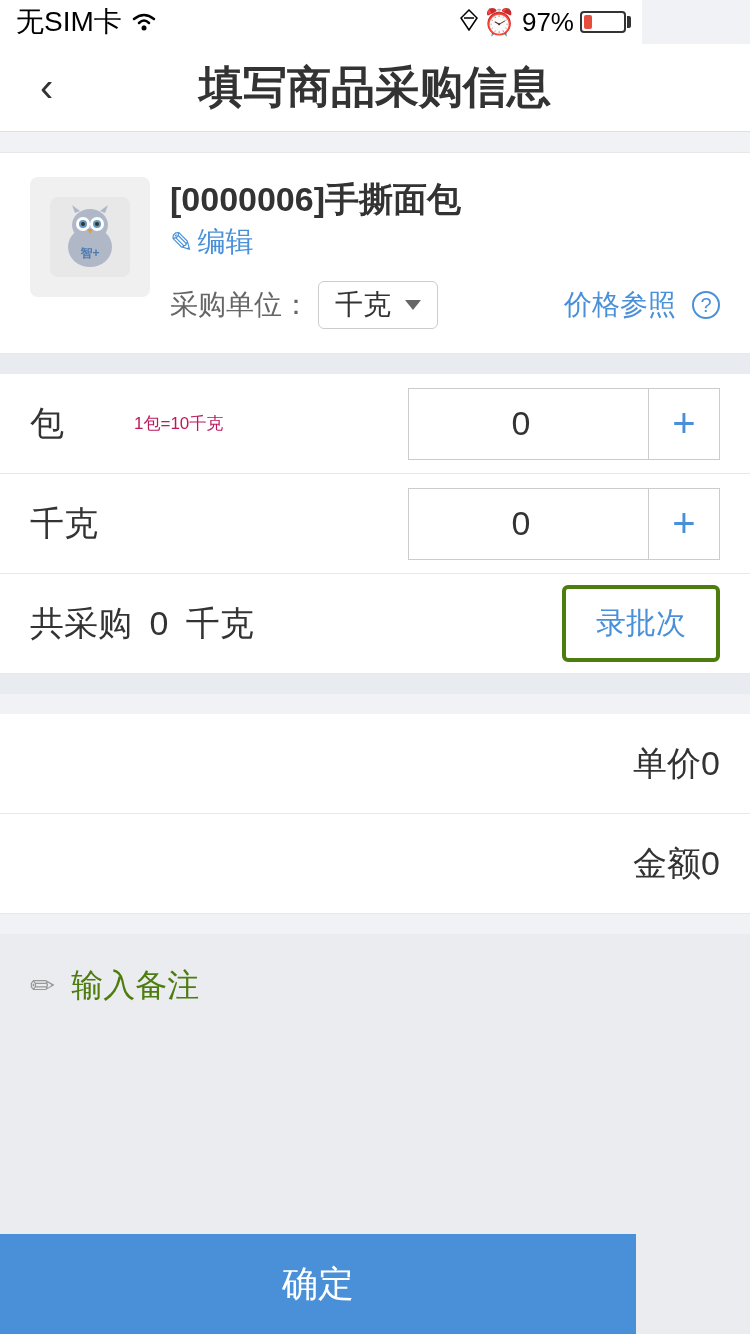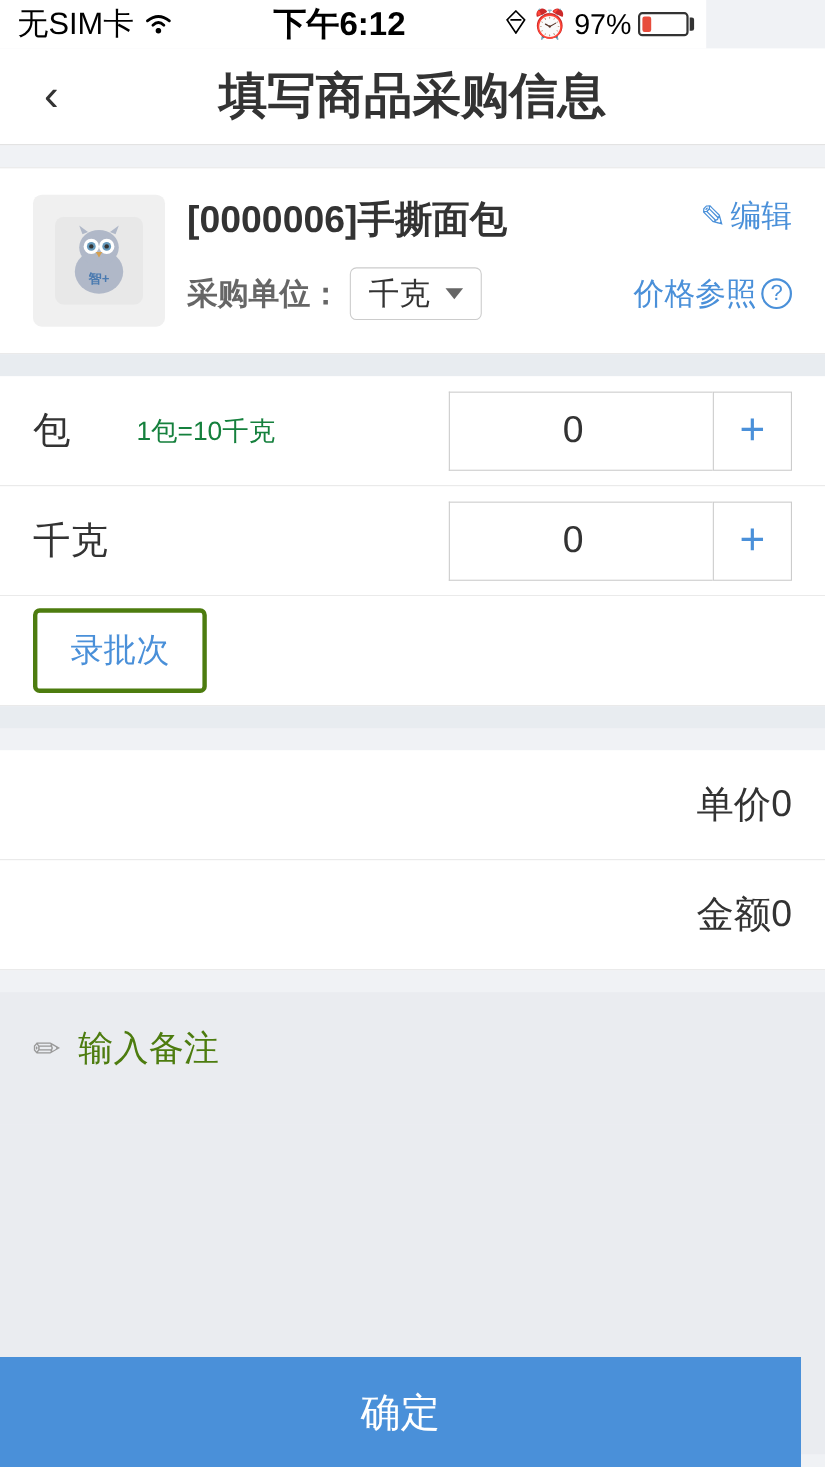--- a/index.html
+++ b/index.html
@@ -106,20 +106,21 @@
       width: 80px;
       height: 80px;
     }
     .product-info {
       flex: 1;
     }
     .product-name-row {
       display: flex;
       align-items: flex-start;
       justify-content: space-between;
+      flex-direction: column;
     }
     .product-name {
       font-size: 34px;
       font-weight: 600;
       color: #333;
       flex: 1;
     }
     .edit-btn {
       display: flex;
       align-items: center;
@@ -131,40 +132,39 @@
     }
     .unit-row {
       display: flex;
       align-items: center;
       justify-content: space-between;
       margin-top: 20px;
     }
     .unit-label {
       font-size: 28px;
       color: #666;
-      font-weight: bold;
     }
     .unit-select {
       background: #fff;
       border: 1px solid #ccc;
       border-radius: 6px;
       padding: 4px 16px;
       font-size: 28px;
       color: #333;
       display: flex;
       align-items: center;
       gap: 8px;
       cursor: pointer;
     }
     .price-ref {
       color: #4a90d9;
       font-size: 28px;
       display: flex;
       align-items: center;
-      gap: 4px;
+      gap: 16px;
       cursor: pointer;
     }
     .info-circle {
       width: 28px;
       height: 28px;
       border: 2px solid #4a90d9;
       border-radius: 50%;
       display: flex;
       align-items: center;
       justify-content: center;
@@ -188,23 +188,23 @@
       padding: 0 30px;
       height: 100px;
       border-bottom: 1px solid #e8e8e8;
     }
     .input-row-label {
       font-size: 34px;
       color: #333;
       min-width: 80px;
     }
     .input-unit-hint {
-      font-size: 24px;
-      color: #15803d;
-      margin-left: 14px;
+      font-size: 17px;
+      color: #be185d;
+      margin-left: 24px;
       flex: 1;
     }
     .number-input-wrapper {
       display: flex;
       align-items: center;
       gap: 0;
       margin-left: auto;
     }
     .number-input {
       width: 240px;
@@ -297,21 +297,21 @@
 
     
     .bottom-space {
       flex: 1;
       background: #eaecf0;
       min-height: 300px;
     }
 
     
     .confirm-btn-wrapper {
-      width: 728px;
+      width: 636px;
       background: #4a90d9;
       height: 100px;
       display: flex;
       align-items: center;
       justify-content: center;
       position: fixed;
       bottom: 0;
       left: 0;
       cursor: pointer;
     }
@@ -346,21 +346,20 @@
       <span>无SIM卡</span>
       <span>
         <svg width="28" height="22" viewBox="0 0 28 22">
           <path d="M14 18 L14 18" stroke="#000" stroke-width="3" stroke-linecap="round"></path>
           <path d="M9 14 Q14 9 19 14" stroke="#000" stroke-width="2.5" fill="none" stroke-linecap="round"></path>
           <path d="M4 10 Q14 2 24 10" stroke="#000" stroke-width="2.5" fill="none" stroke-linecap="round"></path>
           <circle cx="14" cy="19" r="2.5" fill="#000"></circle>
         </svg>
       </span>
     </div>
-    <div class="status-center">下午6:12</div>
     <div class="status-right">
       <span>
         <svg width="18" height="22" viewBox="0 0 18 22" fill="none">
           <path d="M9 1 L17 9 L9 21 L1 9 Z" stroke="#000" stroke-width="1.5" fill="none"></path>
           <path d="M4 9 L14 9" stroke="#000" stroke-width="1.5"></path>
         </svg>
       </span>
       <span>⏰</span>
       <span>97%</span>
       <div class="battery-icon">
@@ -438,20 +437,25 @@
     <div class="input-row">
       <span class="input-row-label">千克</span>
       <span class="input-unit-hint"></span>
       <div class="number-input-wrapper">
         <input class="number-input" type="number" value="0" style="">
         <div class="plus-btn">+</div>
       </div>
     </div>
 
     <div class="summary-row">
+      <div class="summary-text">
+        <span>共采购</span>
+        <span style="margin:0 8px;">0</span>
+        <span>千克</span>
+      </div>
       <div class="record-btn">录批次</div>
     </div>
   </div>
 
   <div class="divider-section"></div>
 
   <div class="price-section">
     <div class="price-row">
       <span class="price-label">单价</span>
       <span class="price-value">0</span>

